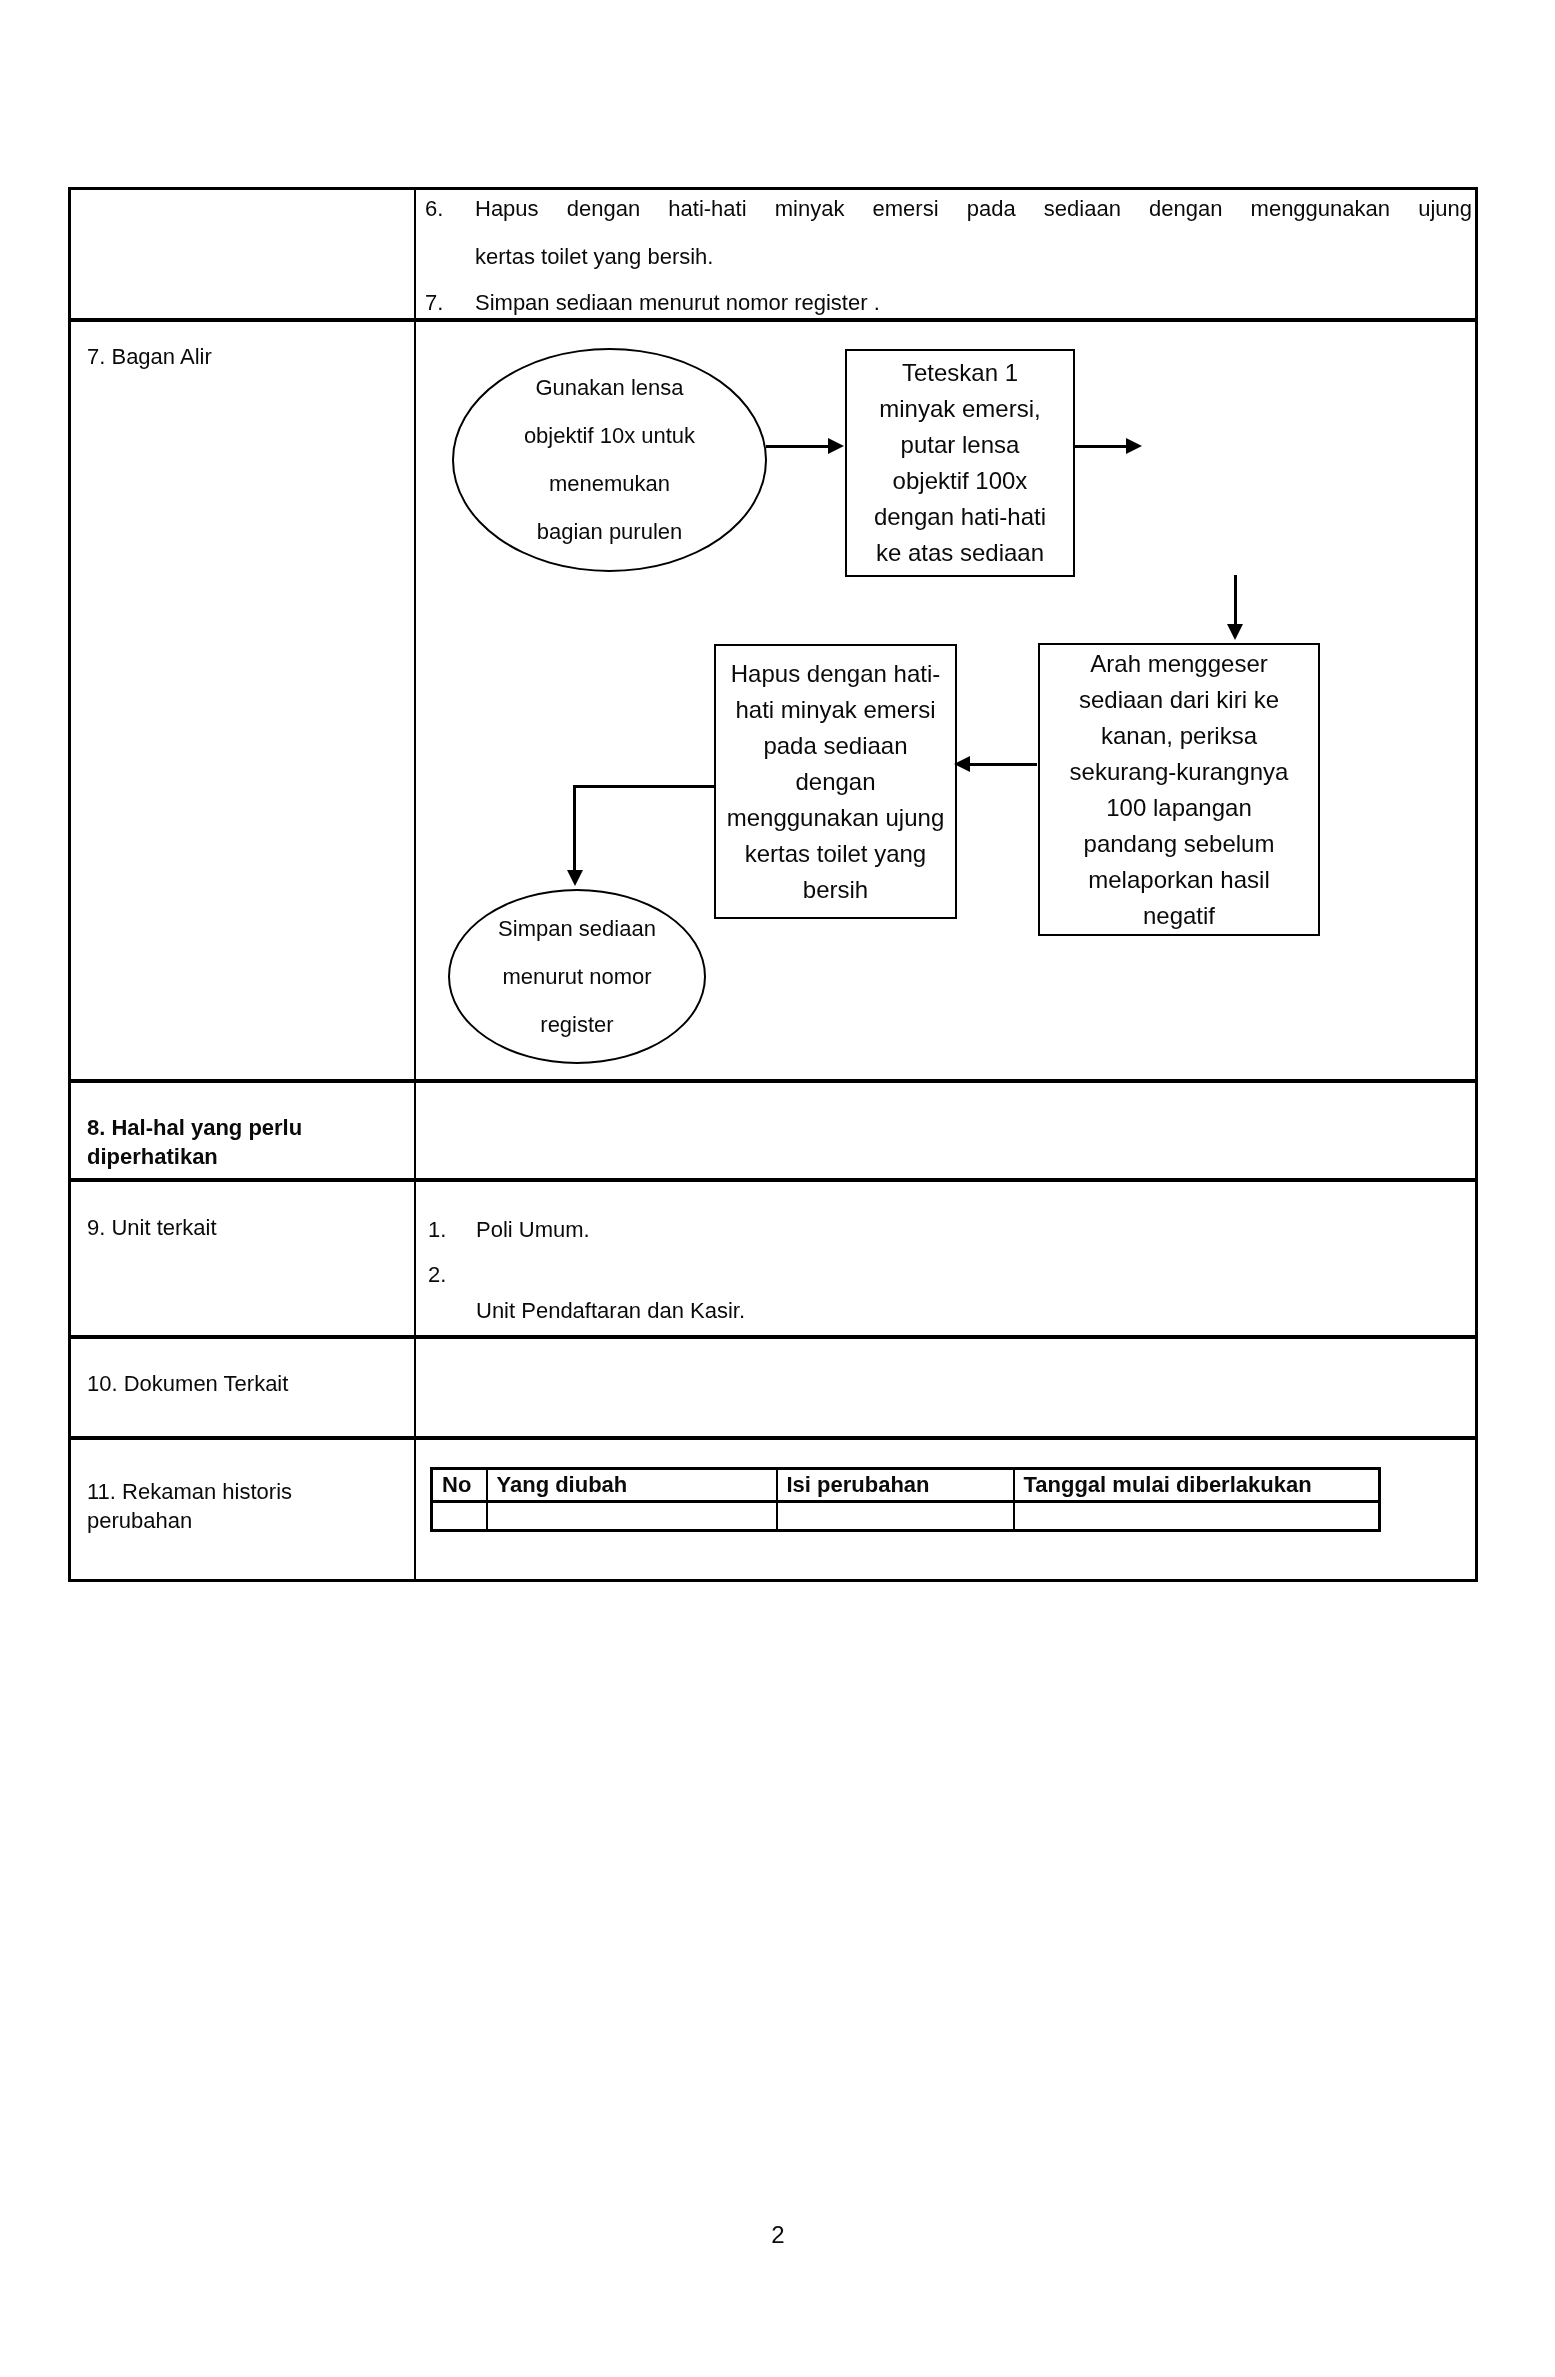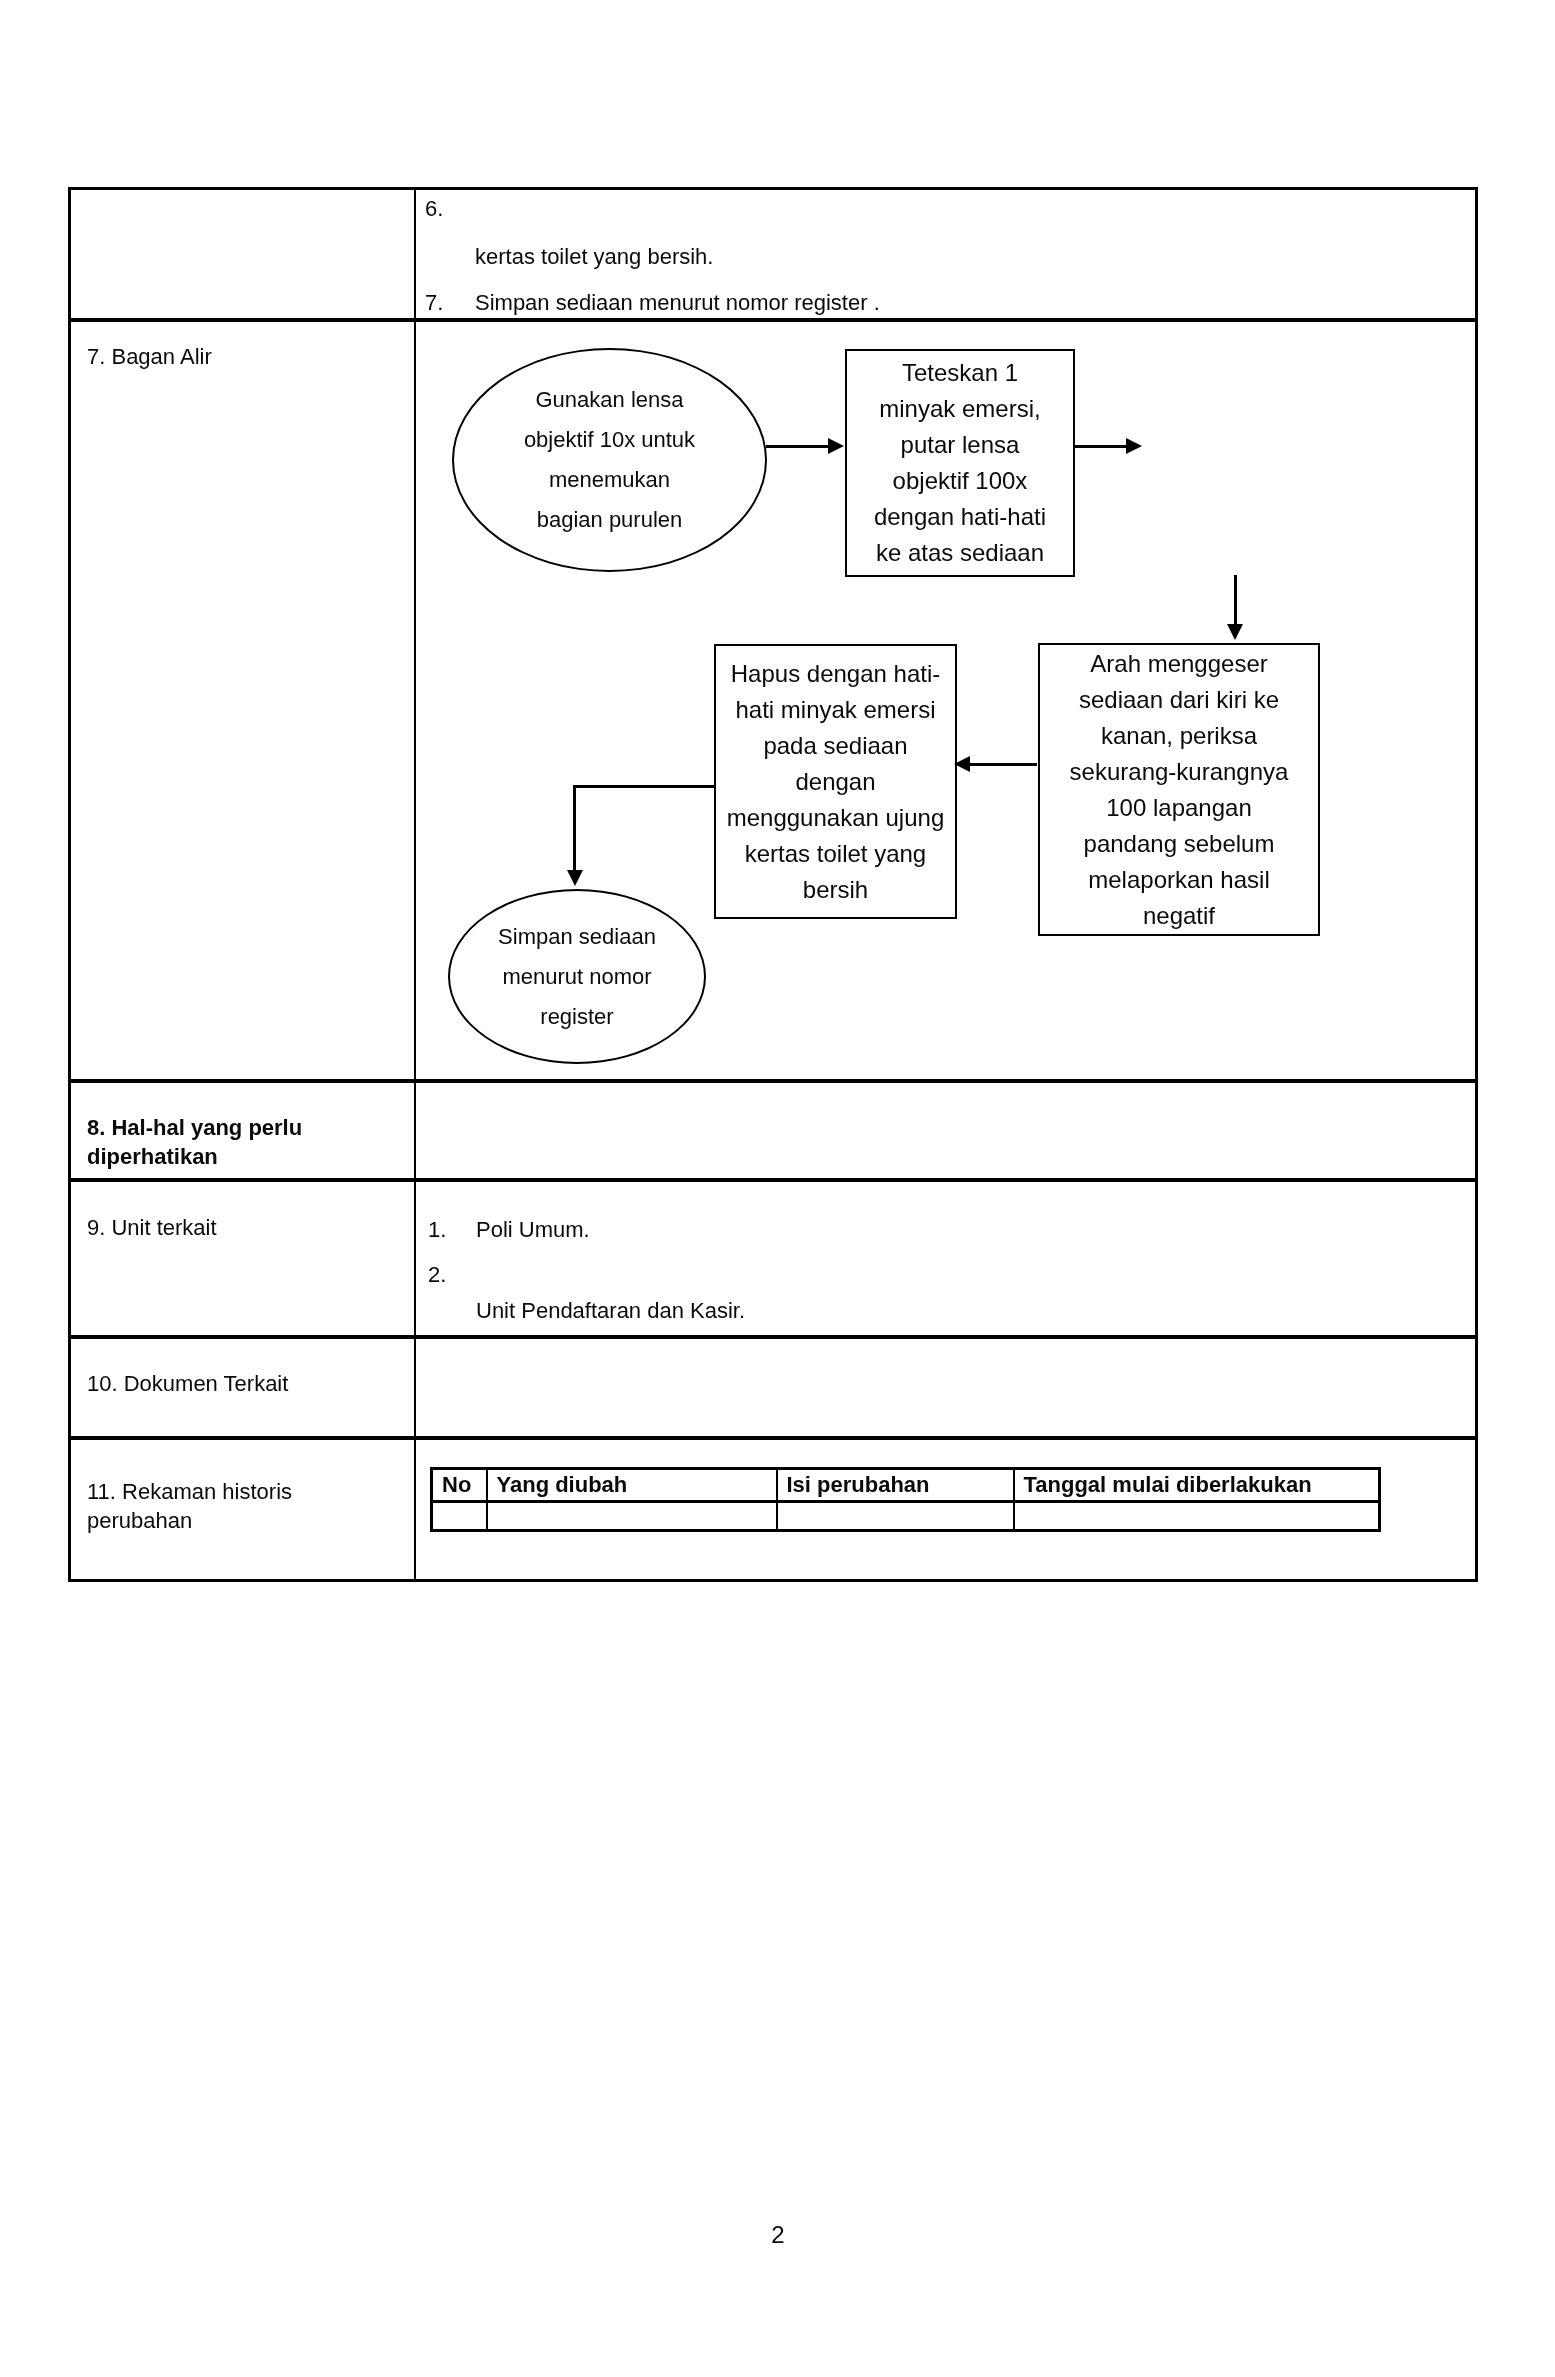--- a/index.html
+++ b/index.html
@@ -28,21 +28,21 @@
   .justify1{
     text-align:justify;
     text-align-last:justify;
   }
   
   .fc-ellipse{
     position:absolute;
     border:2.3px solid #000;border-radius:50%;
     display:flex;align-items:center;justify-content:center;
     text-align:center;
-    font-size:22px;line-height:40px;
+    font-size:22px;line-height:48px;
     white-space:pre-line;
     background:#fff;
   }
   .fc-box{
     position:absolute;
     border:2.3px solid #000;
     display:flex;align-items:center;justify-content:center;
     text-align:center;
     font-size:24px;line-height:36px;
     white-space:pre-line;
@@ -84,20 +84,21 @@
 
   <div class="vline" style="left:414px;top:187px;width:2.3px;height:1395px;"></div>
 
   <div class="hline" style="left:68px;top:318px;width:1410px;height:3.8px;"></div>
   <div class="hline" style="left:68px;top:1079px;width:1410px;height:3.8px;"></div>
   <div class="hline" style="left:68px;top:1178px;width:1410px;height:3.8px;"></div>
   <div class="hline" style="left:68px;top:1335px;width:1410px;height:3.8px;"></div>
   <div class="hline" style="left:68px;top:1436px;width:1410px;height:3.8px;"></div>
 
   <div class="txt" style="left:425px;top:195px;">6.</div>
+  <div class="txt justify1" style="left:475px;top:195px;width:997px;">Hapus dengan hati-hati minyak emersi pada sediaan dengan menggunakan ujung</div>
   <div class="txt" style="left:475px;top:243px;">kertas toilet yang bersih.</div>
   <div class="txt" style="left:425px;top:289px;">7.</div>
   <div class="txt" style="left:475px;top:289px;">Simpan sediaan menurut nomor register .</div>
 
   <div class="txt" style="left:87px;top:343px;">7. Bagan Alir</div>
 
   <div class="fc-ellipse" style="left:452px;top:348px;width:311px;height:220px;">Gunakan lensa
 objektif 10x untuk
 menemukan
 bagian purulen</div>

